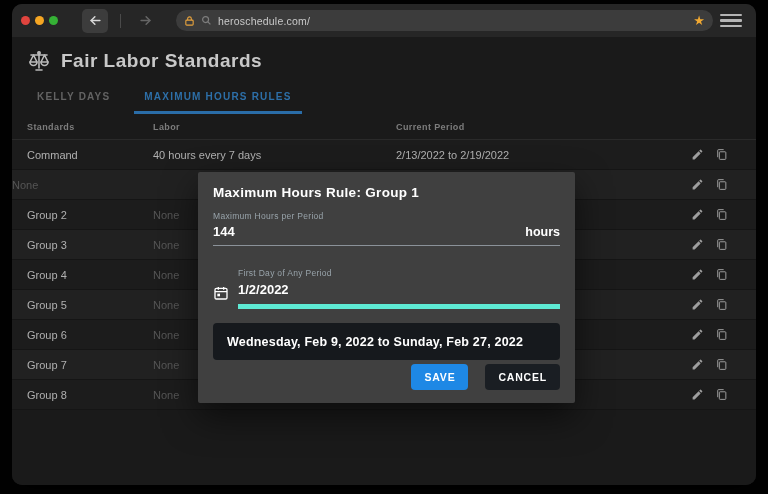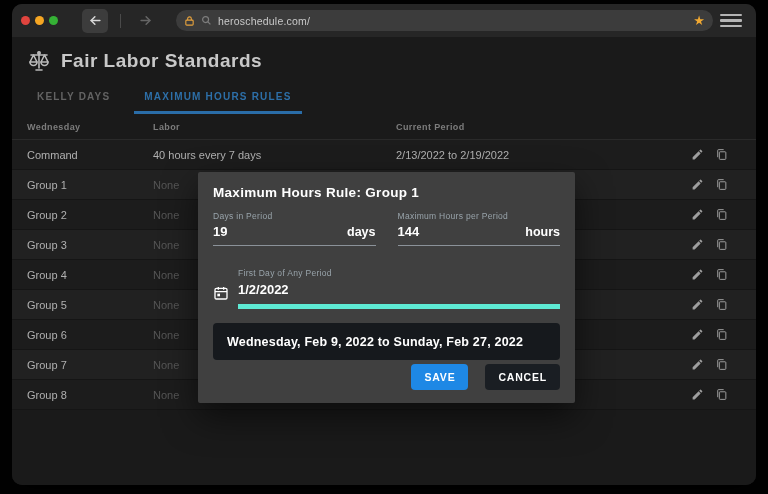--- a/index.html
+++ b/index.html
@@ -146,21 +146,21 @@
         <h1>Fair Labor Standards</h1>
       </div>
 
       <div class="tabs">
         <div class="tab">KELLY DAYS</div>
         <div class="tab active">MAXIMUM HOURS RULES</div>
       </div>
 
       <div class="table">
         <div class="thead">
-          <span class="c-dept">Wednesday</span>
+          <span class="c-dept">Standards</span>
           <span class="c-rule">Labor</span>
           <span class="c-per">Current Period</span>
           <span class="c-act"></span>
         </div>
 
         <div class="trow">
           <span class="c-dept">Command</span>
           <span class="c-rule">40 hours every 7 days</span>
           <span class="c-per">2/13/2022 to 2/19/2022</span>
           <span class="c-act">
@@ -172,21 +172,20 @@
             <button class="iconbtn">
                 <svg viewBox="0 0 24 24" fill="none" stroke="#9e9e9e" stroke-width="1.8">
                   <rect x="8" y="7" width="12" height="14" rx="1.5"></rect>
                   <path d="M5 17V4.5A1.5 1.5 0 0 1 6.5 3H16"></path>
                 </svg>
               </button>
           </span>
         </div>
 
         <div class="trow">
-          <span class="c-dept">Group 1</span>
           <span class="c-rule dim">None</span>
           <span class="c-per"></span>
           <span class="c-act">
             <button class="iconbtn">
                 <svg viewBox="0 0 24 24" fill="#9e9e9e">
                   <path d="M3 17.25V21h3.75L17.81 9.94l-3.75-3.75L3 17.25zM20.71 7.04a1 1 0 0 0 0-1.41l-2.34-2.34a1 1 0 0 0-1.41 0l-1.83 1.83 3.75 3.75 1.83-1.83z"></path>
                 </svg>
               </button>
             <button class="iconbtn">
                 <svg viewBox="0 0 24 24" fill="none" stroke="#9e9e9e" stroke-width="1.8">
@@ -329,27 +328,20 @@
               </button>
           </span>
         </div>
       </div>
     </div>
 
     <div class="modal">
       <h2>Maximum Hours Rule: Group 1</h2>
 
       <div class="fieldrow">
-        <div class="field">
-          <div class="flabel">Days in Period</div>
-          <div class="fval">
-            <span class="v">19</span>
-            <span class="suffix">days</span>
-          </div>
-        </div>
         <div class="field">
           <div class="flabel">Maximum Hours per Period</div>
           <div class="fval">
             <span class="v">144</span>
             <span class="suffix">hours</span>
           </div>
         </div>
       </div>
 
       <div class="daterow">

